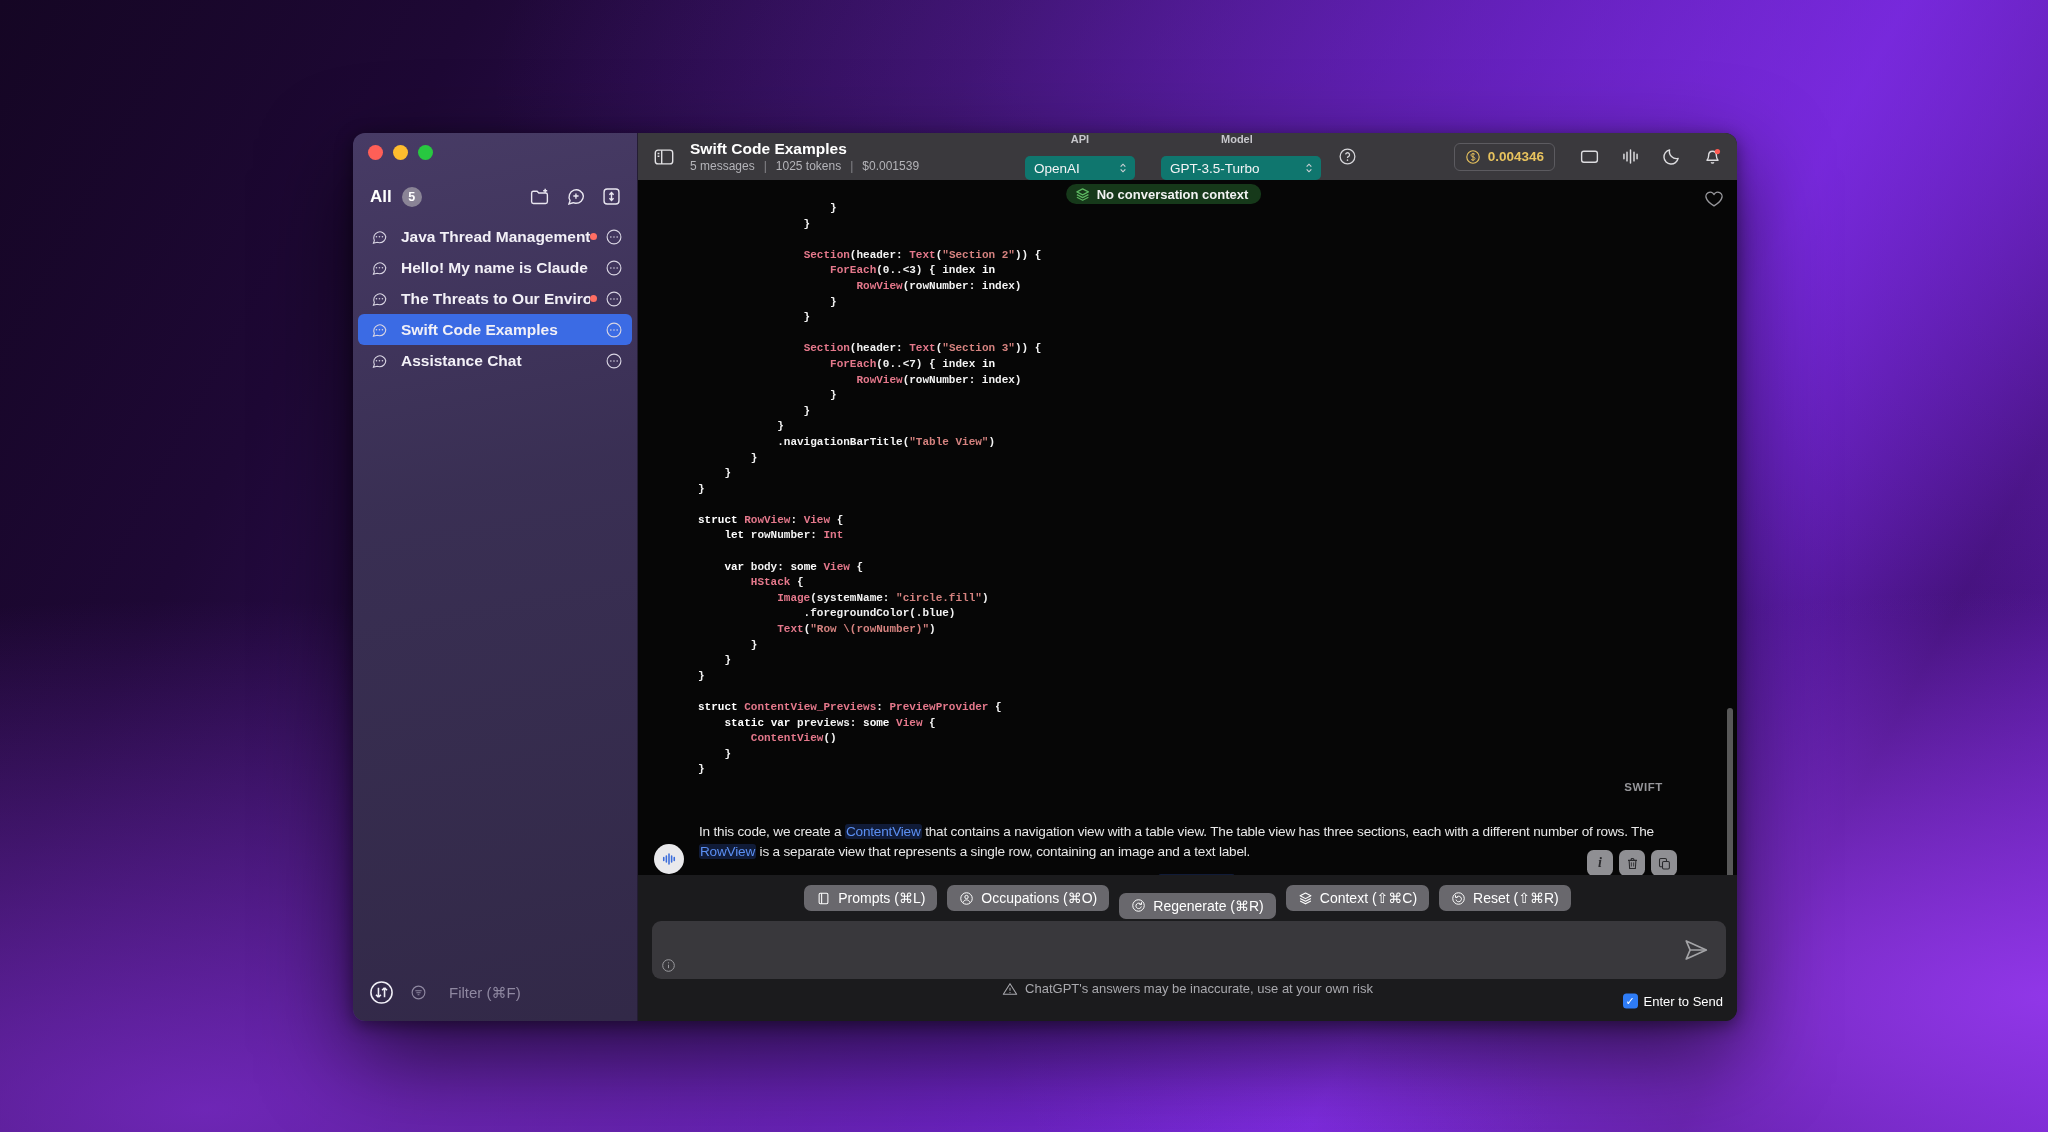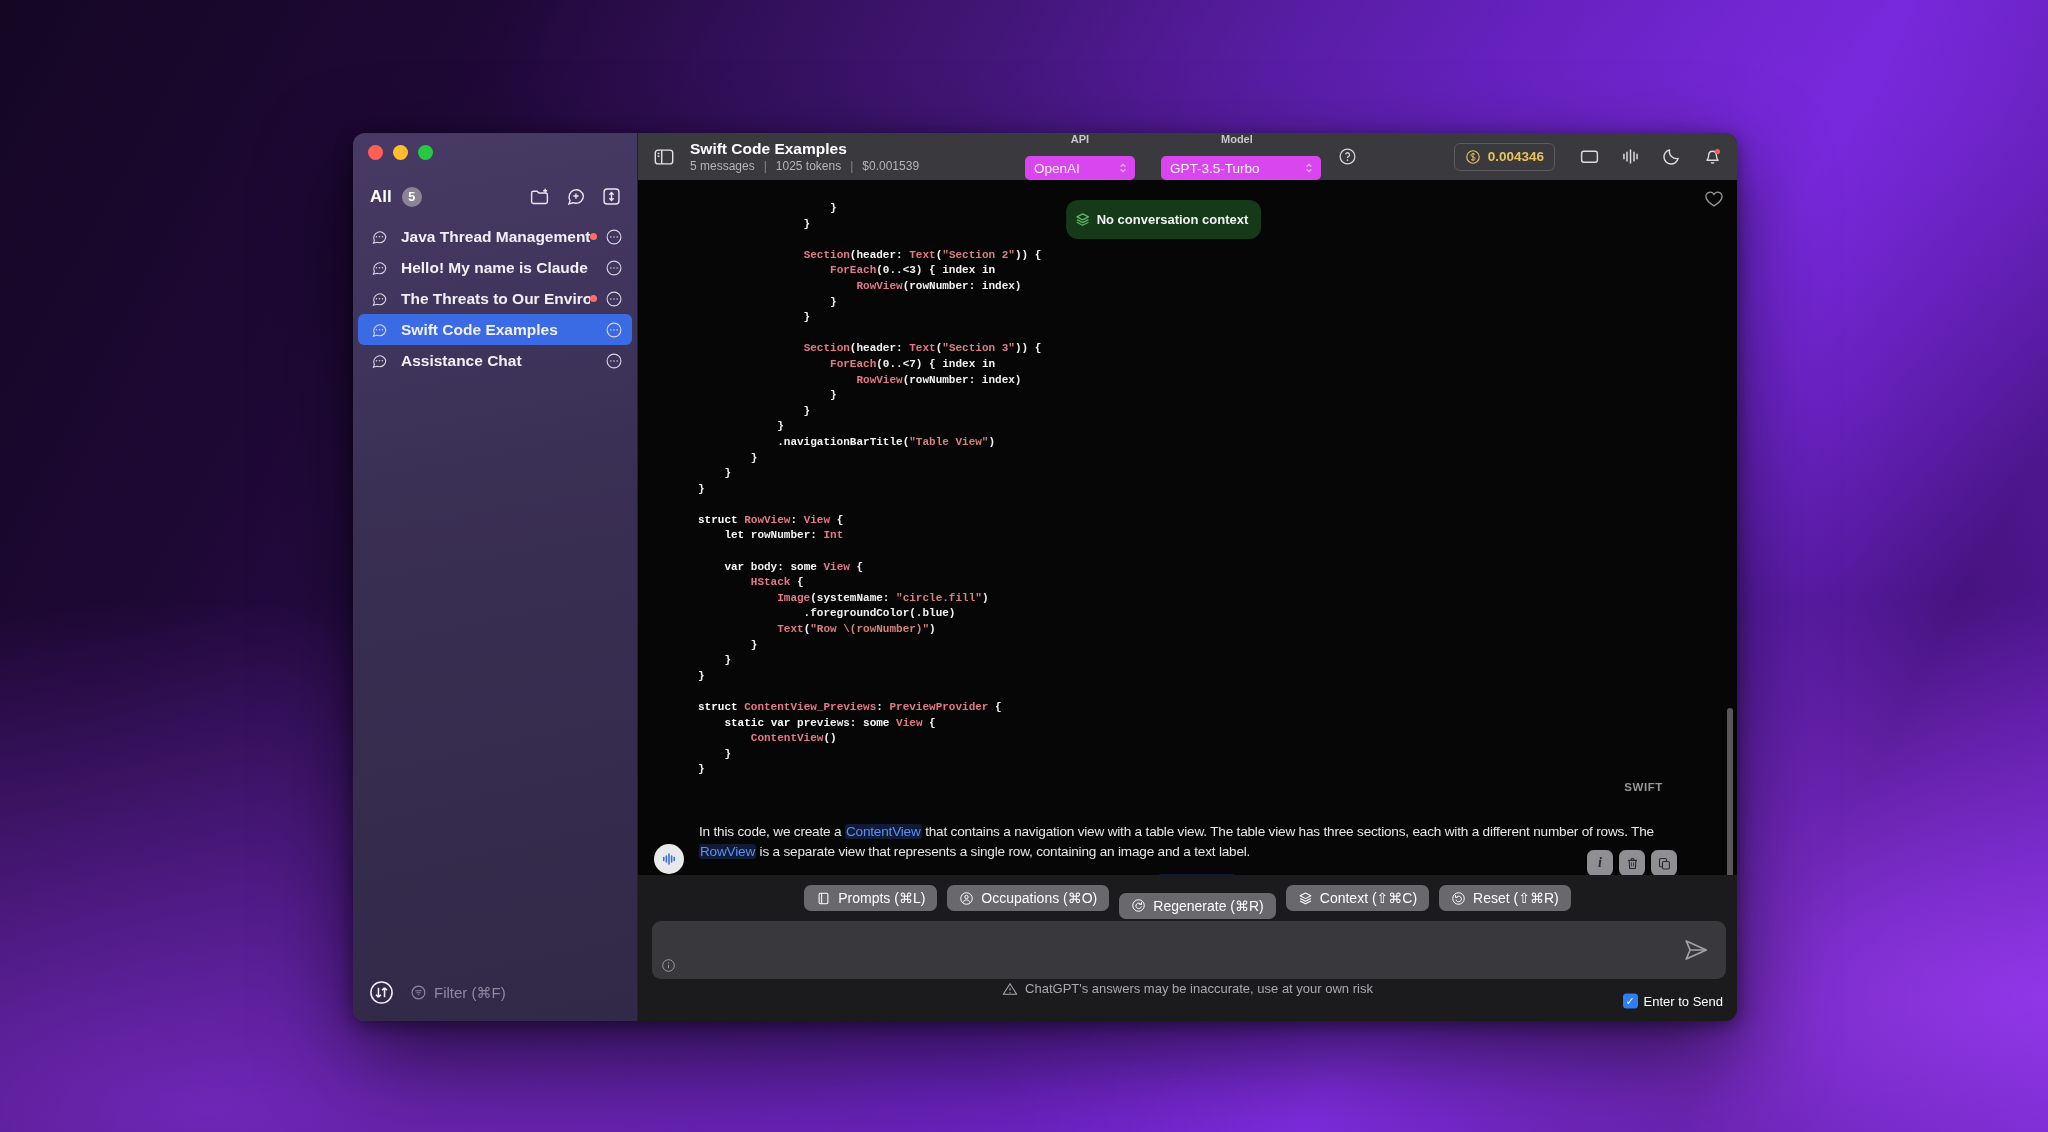--- a/index.html
+++ b/index.html
@@ -27,46 +27,46 @@
   .conv-list{margin-top:14px;}
   .conv-item{height:31px;display:flex;align-items:center;margin:0 5px;padding:0 9px 0 12px;border-radius:6px;}
   .conv-item.selected{background:#3b6be4;}
   .conv-icon{width:18px;height:18px;color:#d9d5e3;flex:0 0 18px;}
   .conv-label{margin-left:13px;font-size:15.5px;color:#f2f0f7;white-space:nowrap;overflow:hidden;font-weight:bold;}
   .conv-right{margin-left:auto;display:flex;align-items:center;gap:8px;}
   .unread-dot{width:7.5px;height:7.5px;border-radius:50%;background:#ff6e63;}
   .conv-menu{width:18px;height:18px;color:#d9d5e3;}
   .sb-footer{margin-top:auto;display:flex;align-items:center;padding:0 14px 15px 15px;}
   .sort-icon{width:27px;height:27px;color:#f0eef6;}
-  .filter-box{margin-left:15px;display:flex;align-items:center;gap:7px;color:#8f88a1;}
+  .filter-box{margin-left:15px;display:flex;align-items:center;gap:22px;color:#8f88a1;}
   .filter-icon{width:17px;height:17px;}
   .filter-label{font-size:15px;}
   
   .main{flex:1;display:flex;flex-direction:column;background:#1b1b1d;border-left:1px solid #241d33;min-width:0;}
   .toolbar{flex:0 0 44px;background:#3a393d;display:flex;align-items:center;padding:0 14px;}
   .tb-toggle{width:24px;height:22px;color:#e3e3e6;}
   .tb-titles{margin-left:14px;line-height:1;}
   .tb-title{font-size:15.5px;font-weight:700;color:#fff;}
   .tb-sub{margin-top:4px;font-size:12px;color:#b4b4b9;display:flex;align-items:center;}
   .tb-sep{margin:0 9px;color:#85858a;}
   .tb-spacer{flex:1;}
   .dd-group{display:flex;flex-direction:column;align-items:center;margin:0 9px;gap:8px;}
   .dd-label{font-size:11px;color:#c7c7cc;margin-bottom:3px;font-weight:600;}
-  .dd-box{background:#d946ef;border-radius:5px;height:24px;display:flex;align-items:center;padding:0 5px 0 9px;}
+  .dd-box{background:#0f766e;border-radius:5px;height:24px;display:flex;align-items:center;padding:0 5px 0 9px;}
   .dd-value{font-size:13.5px;color:#f4f4f6;}
   .dd-chev{width:14px;height:16px;color:#d2d2d6;margin-left:9px;}
   .help-icon{width:19px;height:19px;color:#d6d6da;margin-left:8px;}
   .cost-pill{border:1px solid #5c5b60;border-radius:6px;height:26px;padding:0 10px;display:flex;align-items:center;gap:7px;
     color:#e8c35e;font-weight:700;font-size:13.5px;}
   .coin-icon{width:16px;height:16px;}
   .tb-icons{display:flex;gap:20px;margin-left:24px;color:#dcdcdf;align-items:center;}
   .tb-icons .icon{width:21px;height:21px;}
   
   .chat{flex:1;position:relative;background:#060606;overflow:hidden;}
-  .ctx-badge{position:absolute;top:20px;left:calc(50% - 24px);transform:translateX(-50%);height:39px;border-radius:12px;
+  .ctx-badge{position:absolute;top:4px;left:calc(50% - 24px);transform:translateX(-50%);height:20px;border-radius:12px;
     background:#16391a;display:flex;align-items:center;gap:7px;padding:0 13px 0 9px;}
   .ctx-badge .icon{width:15px;height:15px;color:#5cb761;}
   .ctx-text{font-size:13px;font-weight:700;color:#f2f2f2;white-space:nowrap;}
   .heart-icon{position:absolute;top:9px;right:13px;width:20px;height:20px;color:#96969a;}
   .codewrap{position:absolute;left:60px;top:21px;font-family:"Liberation Mono","DejaVu Sans Mono",monospace;
     font-size:11px;line-height:15.6px;font-weight:700;color:#f3f3f3;white-space:pre;}
   .cl{min-height:15.6px;}
   .kw{color:#ffffff;}
   .ty{color:#e4788b;}
   .str{color:#d5827f;}

